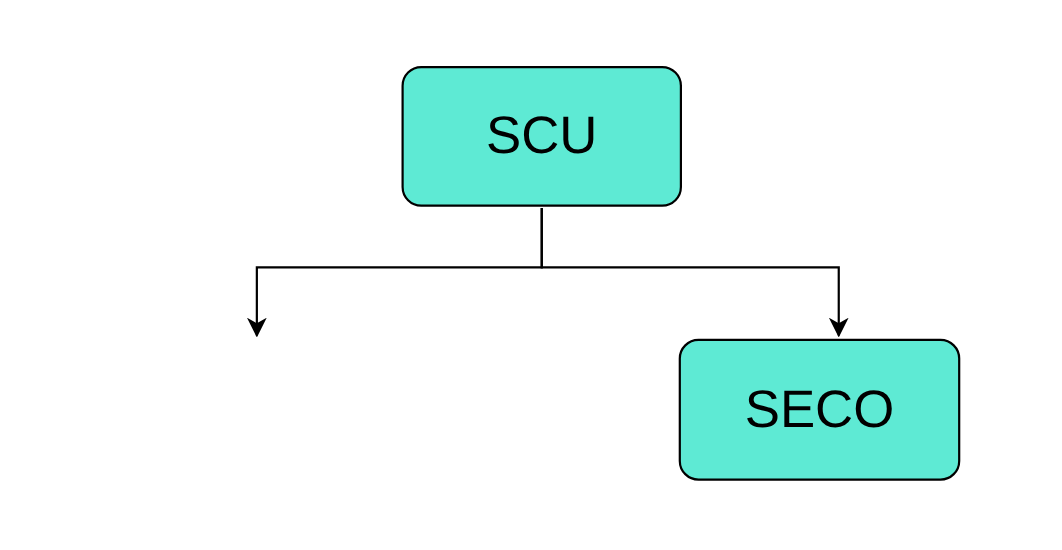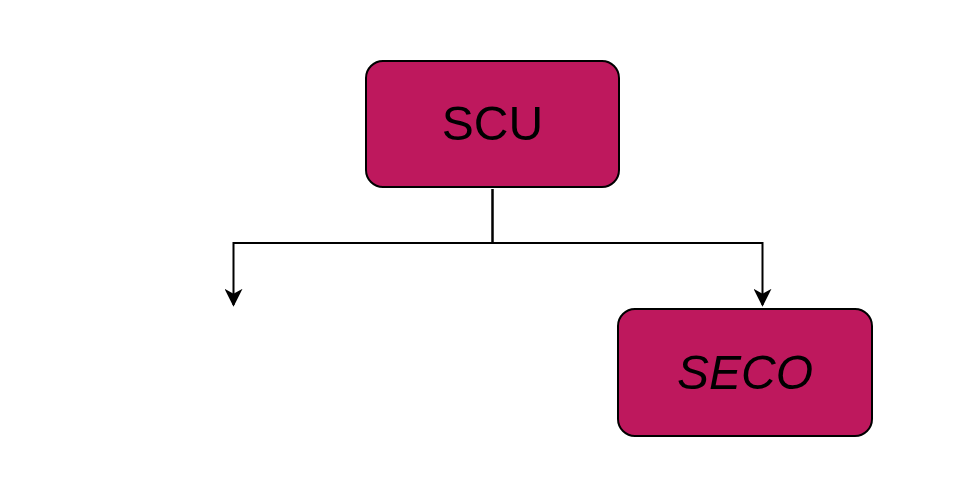--- a/index.html
+++ b/index.html
@@ -25,34 +25,34 @@
   .connectors path.edge {
     fill: none;
     stroke: #000000;
     stroke-width: 2;
   }
   .node {
     position: absolute;
     box-sizing: border-box;
     border: 2px solid #000000;
     border-radius: 18px;
-    background: #be185d;
+    background: #5eead4;
     display: flex;
     align-items: center;
     justify-content: center;
   }
   .node-label {
     font-size: 48px;
     line-height: 1;
     color: #000000;
     white-space: nowrap;
   }
   .node-scu  { left: 365px; top: 60px;  width: 255px; height: 128px; }
   .node-boot { left: 108px; top: 308px; width: 256px; height: 129px; }
-  .node-seco { left: 617px; top: 308px; width: 256px; height: 129px; font-style: italic; }
+  .node-seco { left: 617px; top: 308px; width: 256px; height: 129px; }
 </style>
 </head>
 <body>
 
 <div class="canvas">
 
   <svg class="connectors" viewBox="0 0 965 500" xmlns="http://www.w3.org/2000/svg">
     <defs>
       <marker id="arrowhead" viewBox="0 0 10 10" refX="9" refY="5" markerWidth="9" markerHeight="9" orient="auto-start-reverse">
         <path d="M0,0 L10,5 L0,10 L2.8,5 Z" fill="#000000"></path>

